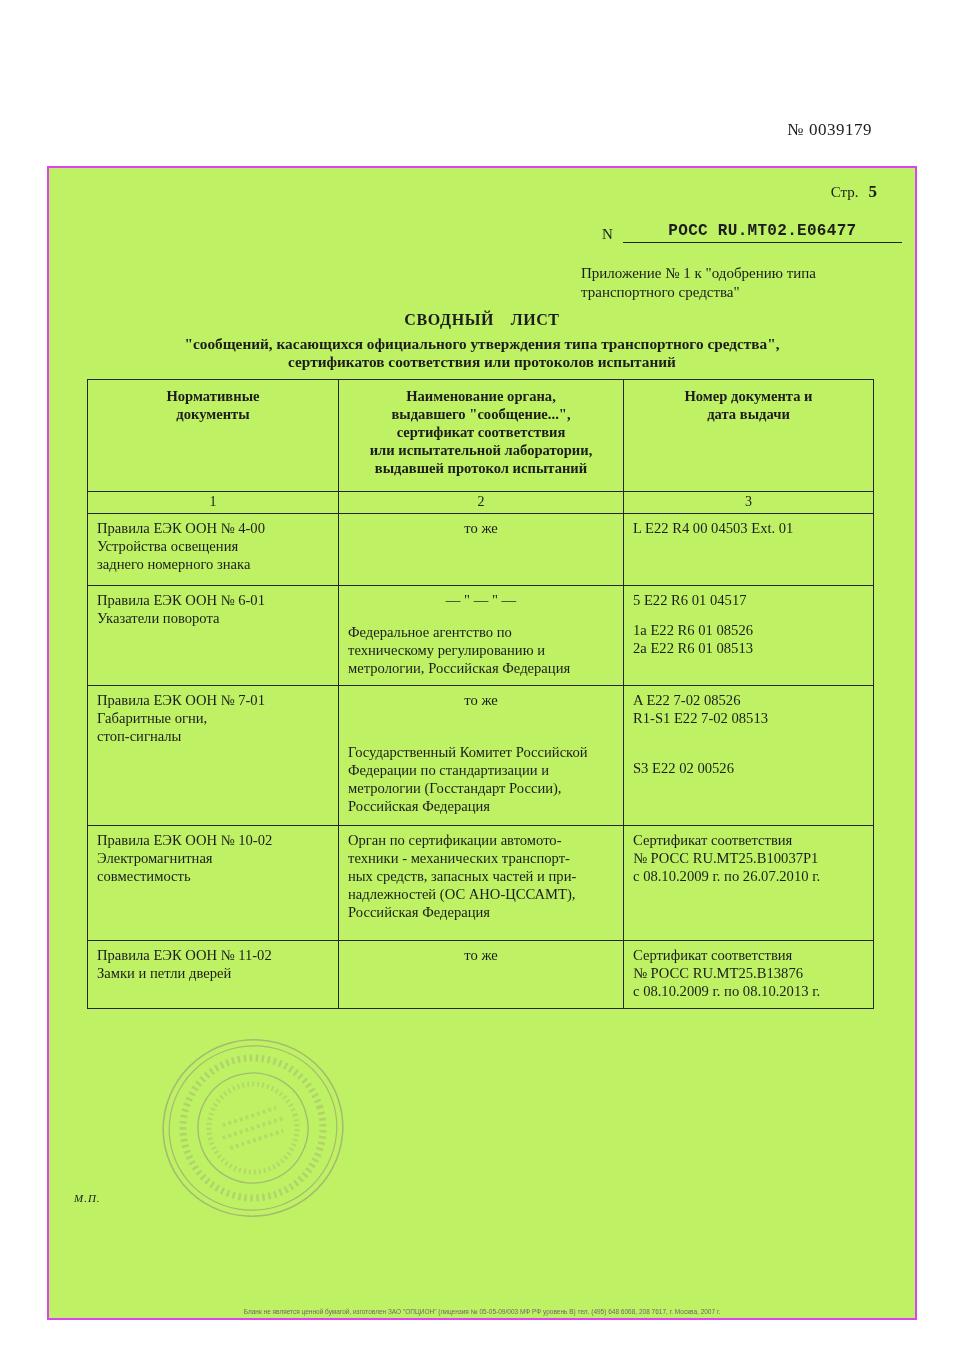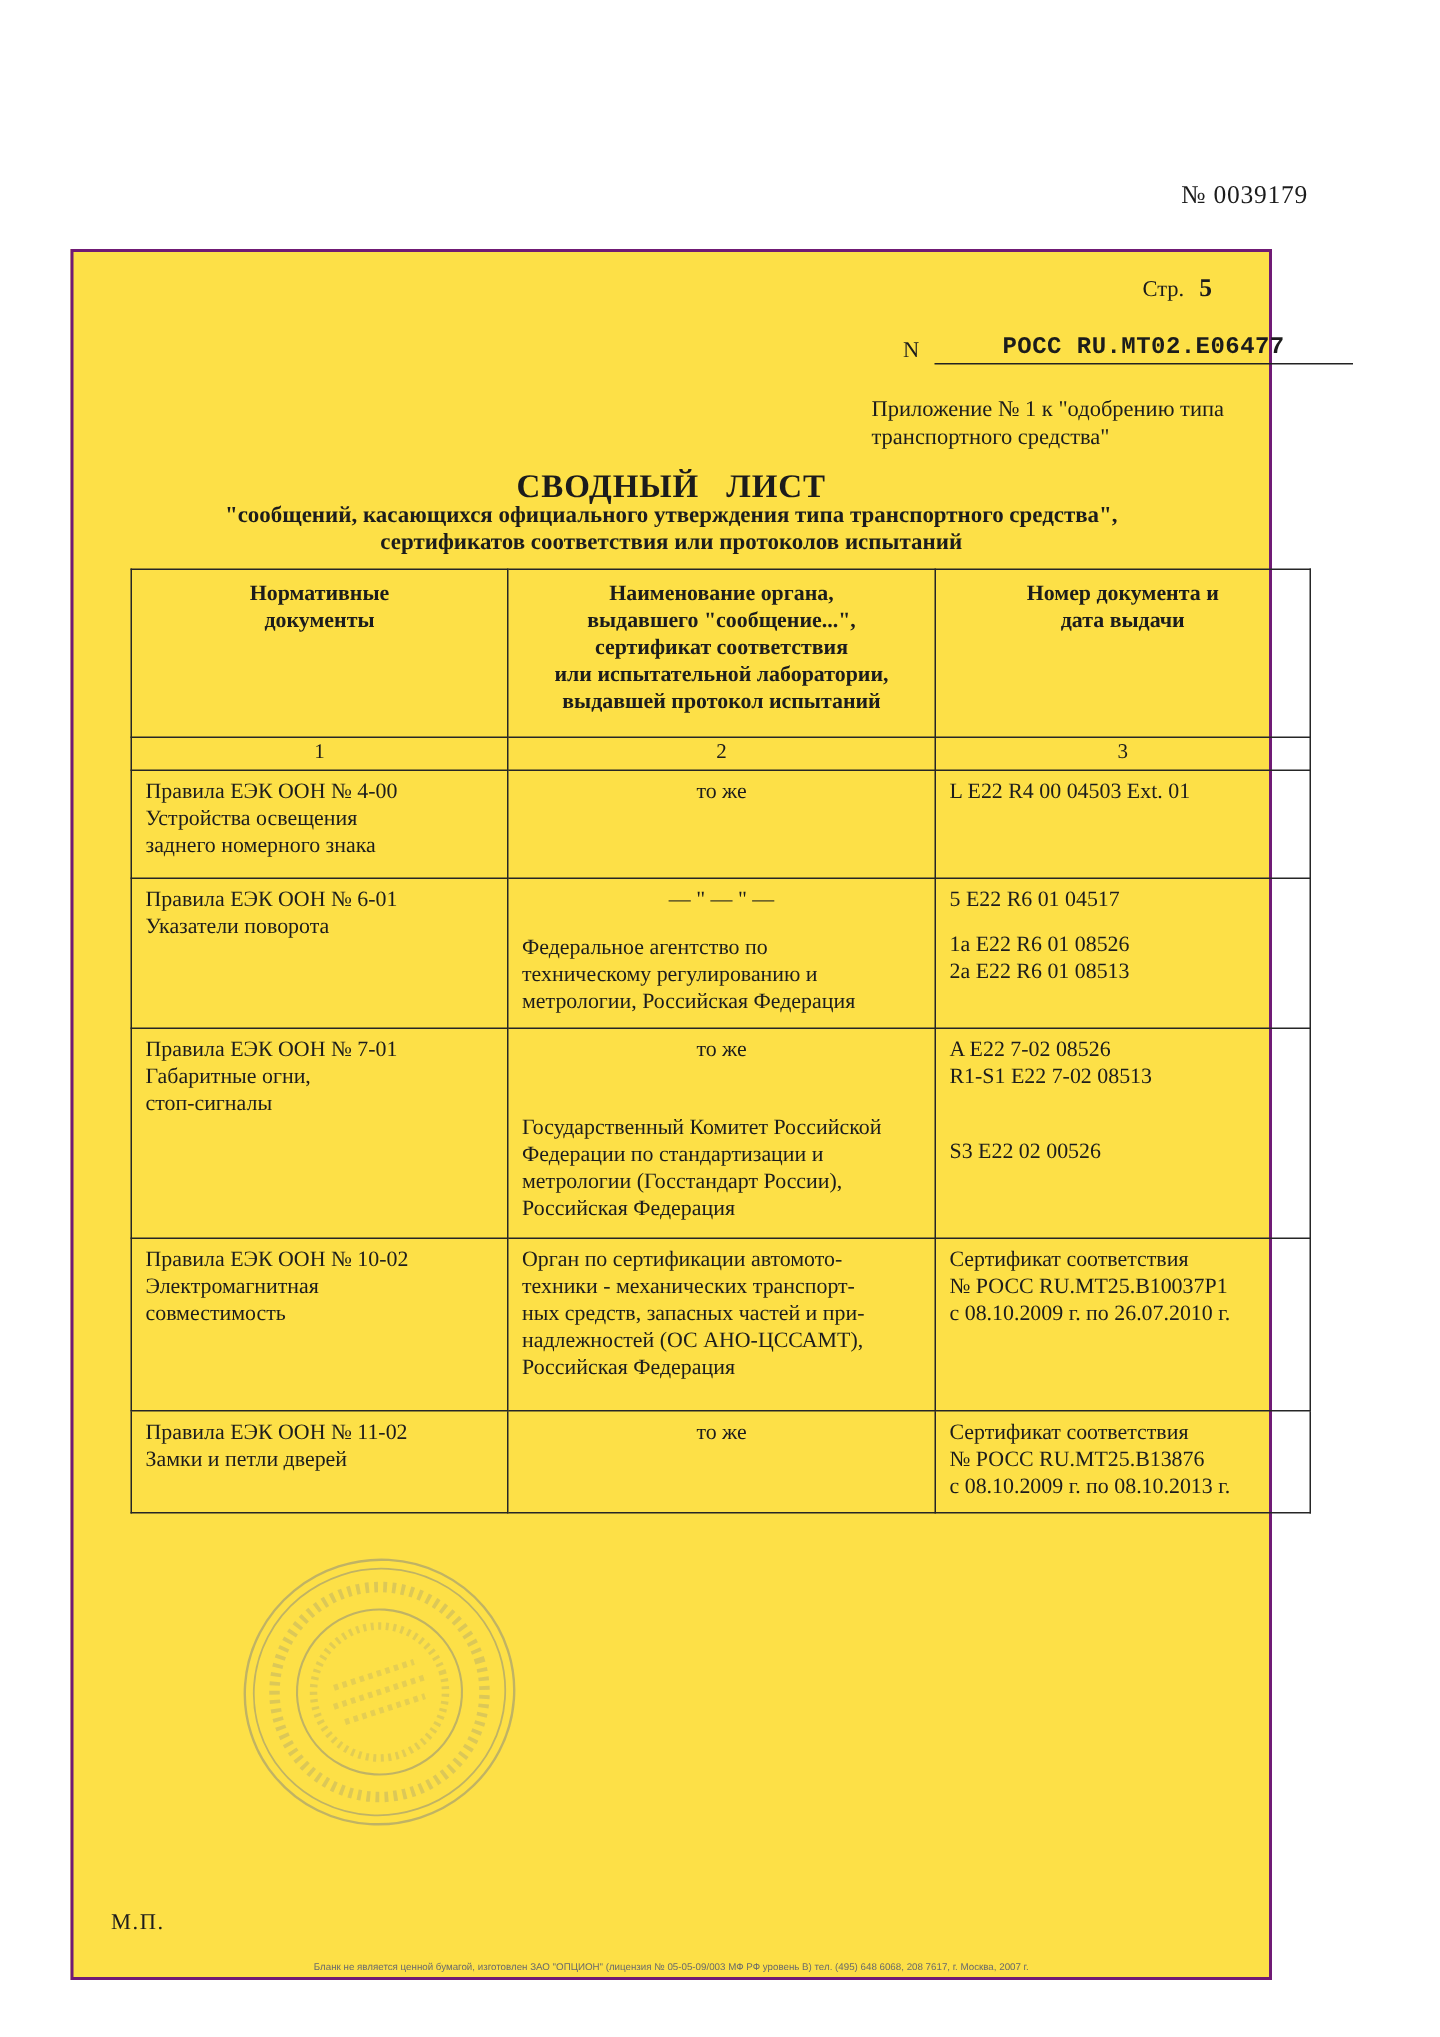--- a/index.html
+++ b/index.html
@@ -7,41 +7,41 @@
   body {
     width:960px; height:1358px; position:relative;
     font-family:"Liberation Serif", serif; color:#1c1c1c;
   }
   .doc-number {
     position:absolute; top:120px; right:88px;
     font-size:17px; letter-spacing:0.5px;
   }
   .frame {
     position:absolute; left:47px; top:166px;
-    width:801px; height:1154px;
-    border:2px solid #701a75; background:#fde047;
+    width:870px; height:1154px;
+    border:2px solid #d946ef; background:#bef264;
   }
   .str-line { position:absolute; top:14px; right:38px; font-size:15px; }
   .str-line .num { font-weight:bold; font-size:17px; margin-left:10px; }
   .n-row {
     position:absolute; top:54px; left:553px; width:300px;
     display:flex; align-items:flex-end; gap:10px; font-size:15px;
   }
   .n-line {
     flex:1; border-bottom:1.6px solid #222; text-align:center;
     font-weight:bold; font-size:16px; font-family:Liberation Mono, monospace;
     padding-bottom:2px; letter-spacing:0.3px;
   }
   .annex {
     position:absolute; top:96px; left:532px;
     font-size:15px; line-height:1.25; white-space:pre-line;
   }
   .title {
     position:absolute; top:143px; left:0; width:100%;
-    text-align:center; font-weight:bold; font-size:22px;
+    text-align:center; font-weight:bold; font-size:16px;
     word-spacing:12px; letter-spacing:0.6px;
   }
   .subtitle {
     position:absolute; top:167px; left:0; width:100%;
     text-align:center; font-weight:bold; font-size:15.3px;
     line-height:1.18; white-space:pre-line;
   }
   .doc-table {
     position:absolute; top:211px; left:38px;
     border-collapse:collapse; table-layout:fixed; width:786px;
@@ -59,21 +59,21 @@
   .r2 td { height:72px; }
   .r3 td { height:100px; }
   .r4 td { height:140px; }
   .r5 td { height:115px; }
   .r6 td { height:68px; }
   .r7 td { height:72px; }
   .gap12 { margin-top:12px; }
   .gap14 { margin-top:14px; }
   .gap16 { margin-top:32px; }
   .gap34 { margin-top:34px; }
-  .mp { position:absolute; left:25px; top:1106px; font-size:15px; letter-spacing:1px; }
+  .mp { position:absolute; left:25px; top:1024px; font-size:11px; letter-spacing:1px;font-style:italic; }
   .footer {
     position:absolute; bottom:3px; left:0; width:100%;
     text-align:center; font-size:6.5px; color:#6a6a6a;
     font-family:"Liberation Sans", sans-serif;
   }
   .stamp {
     position:absolute; left:106px; top:862px;
     pointer-events:none; opacity:0.55;
   }
 </style>

